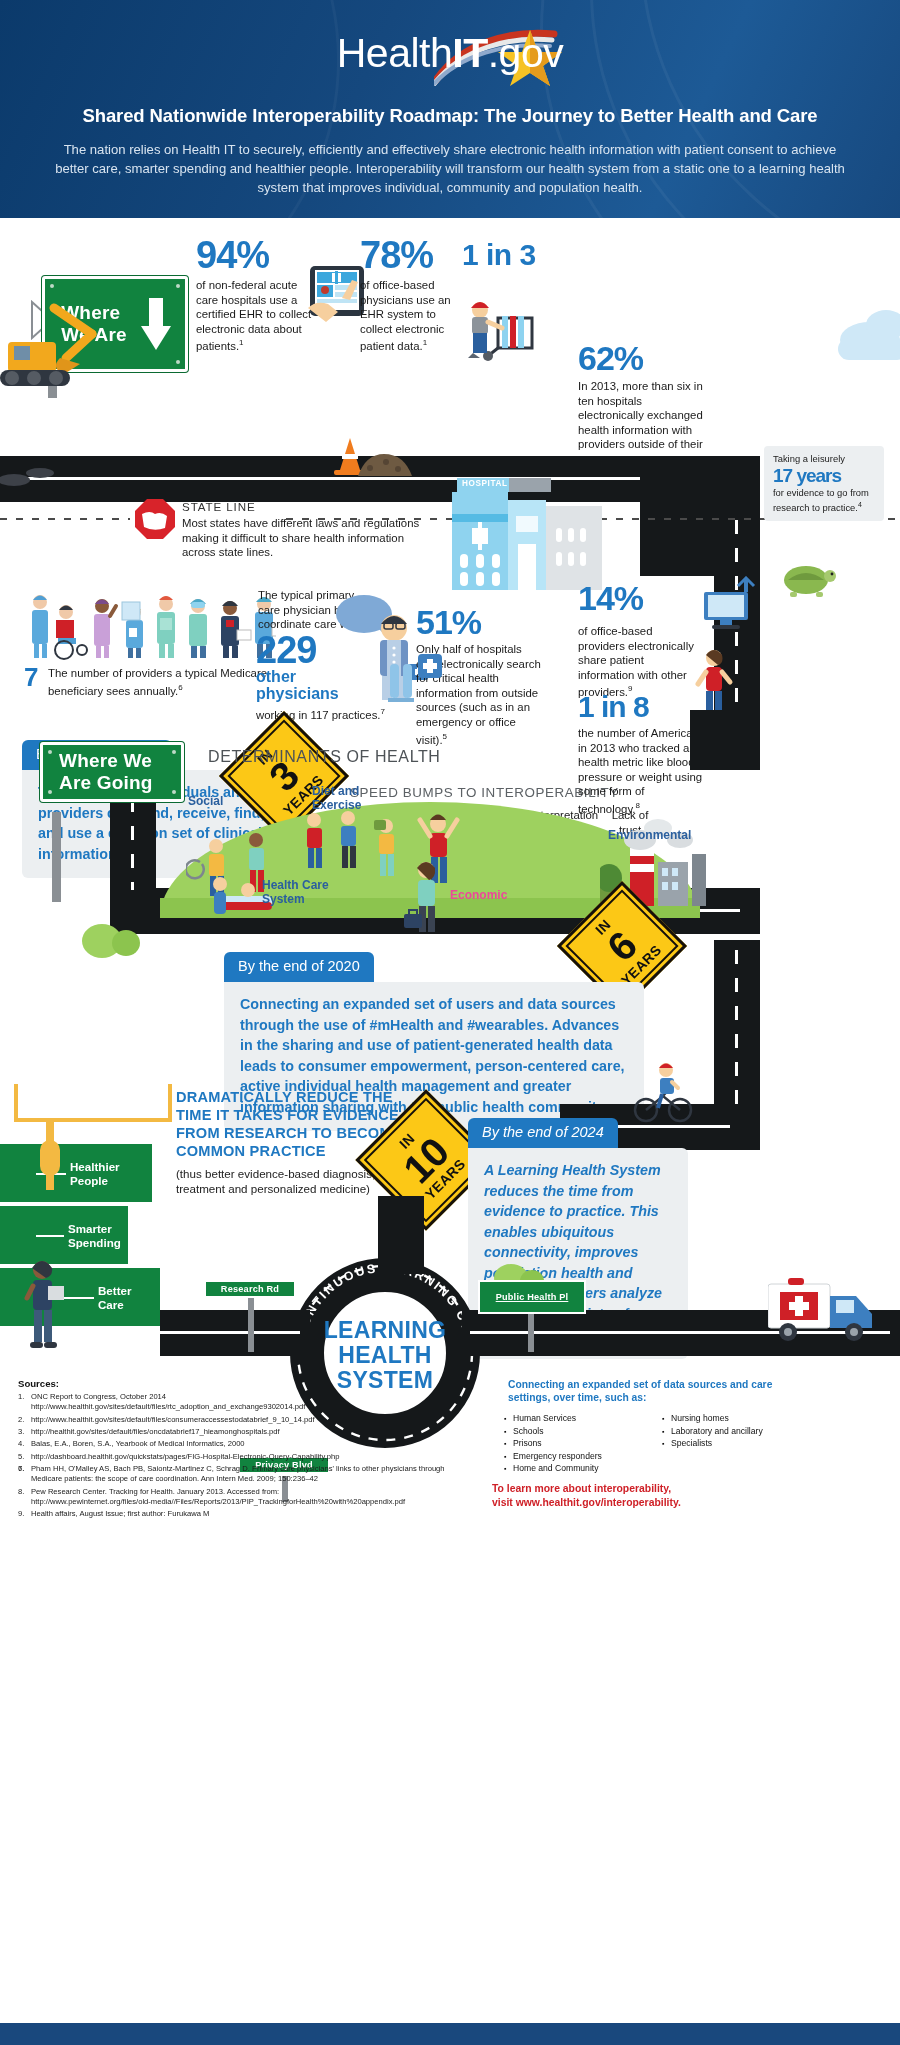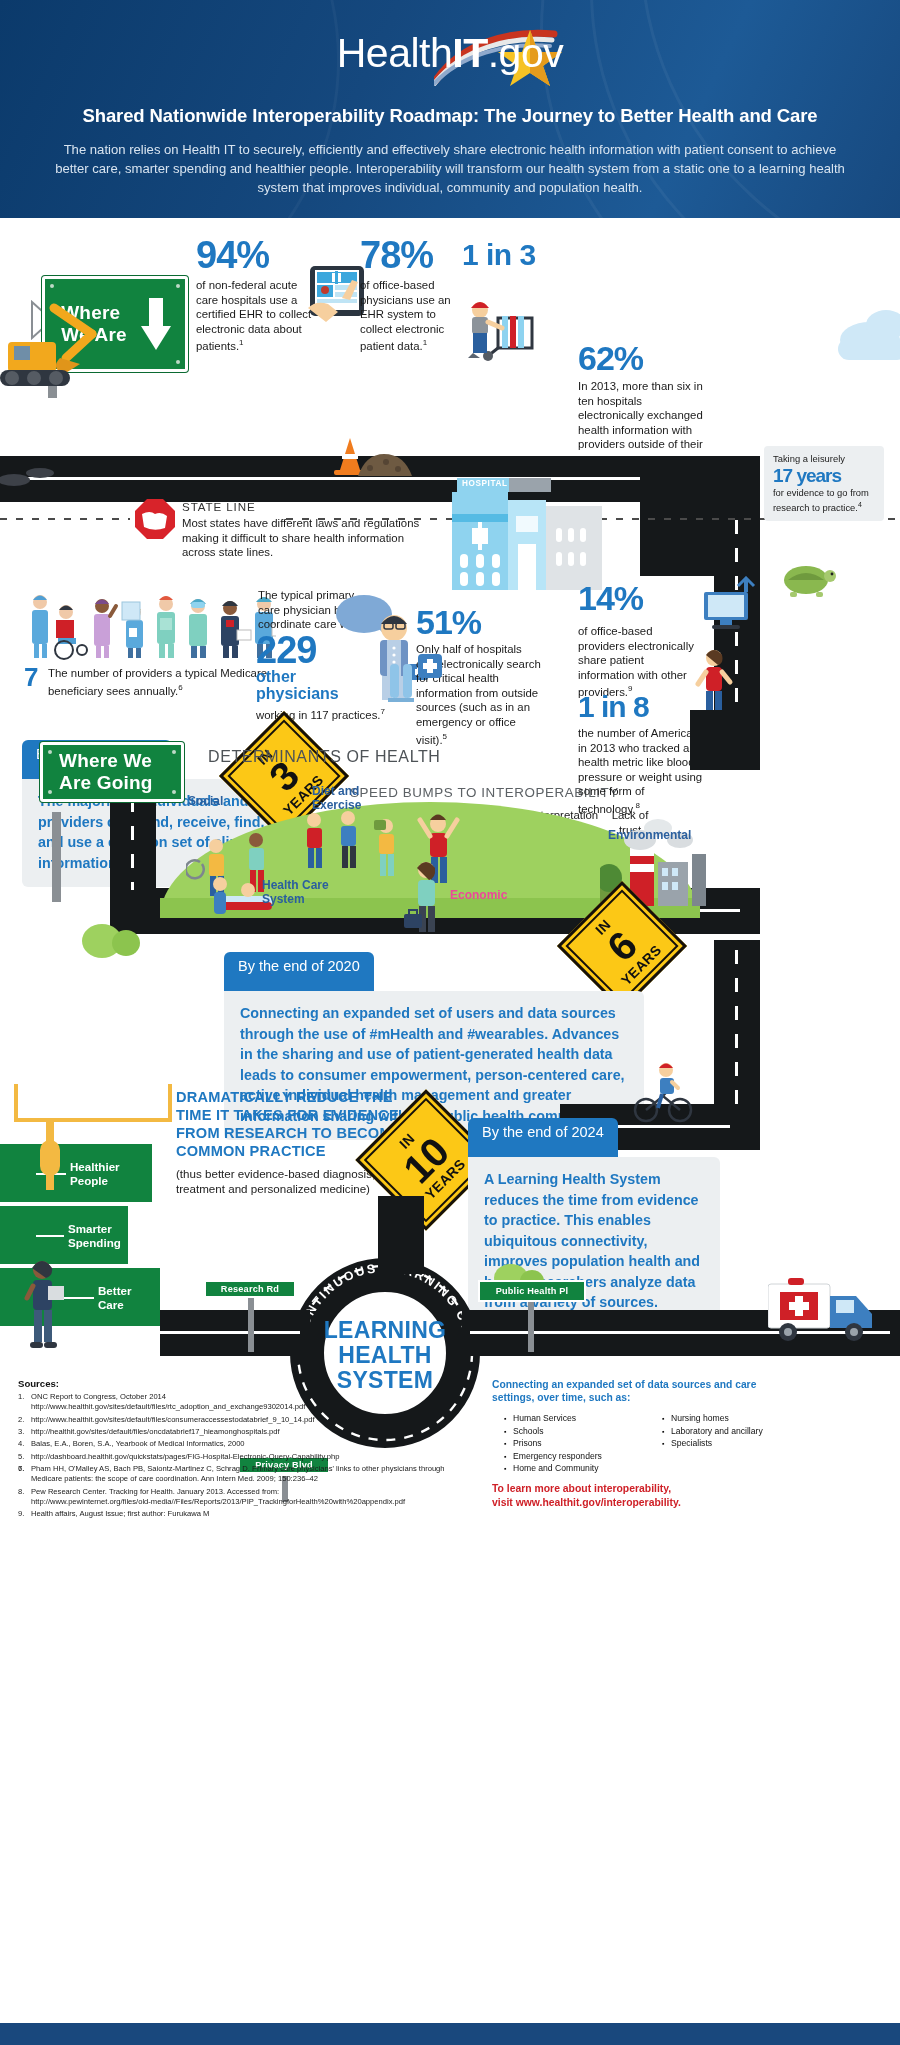--- a/index.html
+++ b/index.html
@@ -53,21 +53,21 @@
     color:#111; font-weight:700;
   }
   .d-in { font-size:14px; letter-spacing:.5px;}
   .d-num { font-size:40px; line-height:38px; }
   .d-yrs { font-size:14px; letter-spacing:.3px;}
 
   
   .callout { position:absolute; }
   .callout .tab {
     background:#1f78c1; color:#fff; font-size:14.5px; font-weight:400;
-    padding:6px 14px 17px; border-radius:6px 6px 0 0; display:inline-block;
+    padding:6px 14px 8px; border-radius:6px 6px 0 0; display:inline-block;
   }
   .callout .body {
     background:#eceff1; color:#1f78c1; font-size:14.3px; font-weight:700;
     line-height:20.5px; padding:12px 16px 14px; border-radius:0 6px 6px 6px;
   }
 
   
   .bignum { color:#1f78c1; font-weight:700; letter-spacing:-1px; }
   .stat-desc { font-size:11.4px; line-height:14.6px; color:#1a1a1a; }
   .stat-desc sup { font-size:8px; }
@@ -84,21 +84,21 @@
   
   .hill { position:absolute; background:#9ed15f; border-radius:50% 50% 0 0 / 100% 100% 0 0; }
 
   
   .sources-title { font-size:9.6px; font-weight:700; color:#111; }
   .src-list { font-size:7.6px; line-height:10.2px; color:#1a1a1a; list-style:none; }
   .src-list li { margin-bottom:2.2px; position:relative; padding-left:13px; }
   .src-list li .n { position:absolute; left:0; }
   .src-list li .u { display:block; }
 
-  .foot-right-h { font-size:10.3px; font-weight:700; color:#1f78c1; line-height:13px; }
+  .foot-right-h { font-size:10.3px; font-weight:700; color:#1f78c1; line-height:13px;margin-left:16px; }
   .foot-bullets { font-size:8.6px; line-height:12.6px; color:#111; }
   .foot-bullets li { list-style:none; position:relative; padding-left:9px; }
   .foot-bullets li:before{content:"\25AA"; position:absolute; left:0; font-size:7px; top:1px;}
   .foot-cta { font-size:10.4px; font-weight:700; color:#cf2027; line-height:14px; }
 
   
   .section-head { font-weight:400; color:#5c6165; letter-spacing:.6px; }
   .green-banner { position:absolute; background:#11833f; }
   .lp-label { position:absolute; color:#fff; font-weight:700; font-size:11.6px; line-height:14px;}
   .street-sign { position:absolute; background:#11833f; border:2px solid #fff; color:#fff;
@@ -620,21 +620,21 @@
     <div style="font-size:11.6px;color:#222;line-height:15px;margin-top:6px;">(thus better evidence-based diagnosis, treatment and personalized medicine)</div>
   </div>
 
   <div class="diamond" style="left:376px;top:1110px;width:100px;height:100px;"></div>
   <div class="diamond-inner" style="left:376px;top:1110px;width:100px;height:100px;">
     <div class="d-in">IN</div>
     <div class="d-num">10</div>
     <div class="d-yrs">YEARS</div>
   </div>
 
-  <div class="callout" style="left:468px;top:1118px;width:252px;">
+  <div class="callout" style="left:468px;top:1118px;width:220px;font-style:italic;">
     <div class="tab">By the end of 2024</div>
     <div class="body">A Learning Health System reduces the time from evidence to practice. This enables ubiquitous connectivity, improves population health and helps researchers analyze data from a variety of sources.</div>
   </div>
 
   <div class="green-banner" style="left:0;top:1144px;width:152px;height:58px;"></div>
   <div class="lp-label" style="left:70px;top:1160px;width:80px;">
     <div>Healthier</div>
       <div>People</div>
   </div>
   <div class="green-banner" style="left:0;top:1206px;width:128px;height:58px;"></div>
@@ -696,21 +696,21 @@
   <div class="dash-h" style="left:470px;top:1331px;width:420px;"></div>
   <div class="dash-h" style="left:160px;top:1331px;width:140px;"></div>
 
   <div style="position:absolute;left:494px;top:1264px;width:34px;height:28px;background:#9ed15f;border-radius:50%;"></div>
   <div style="position:absolute;left:520px;top:1270px;width:24px;height:22px;background:#8cc44e;border-radius:50%;"></div>
 
   <div class="signpost" style="left:248px;top:1292px;width:6px;height:60px;"></div>
   <div class="street-sign" style="left:204px;top:1280px;width:92px;height:18px;">Research Rd</div>
 
   <div class="signpost" style="left:528px;top:1292px;width:6px;height:60px;"></div>
-  <div class="street-sign" style="left:478px;top:1280px;width:108px;height:22px;">Public Health Pl</div>
+  <div class="street-sign" style="left:478px;top:1280px;width:108px;height:34px;text-decoration:underline;">Public Health Pl</div>
 
   <div class="signpost" style="left:282px;top:1476px;width:6px;height:26px;"></div>
   <div class="street-sign" style="left:238px;top:1456px;width:92px;height:18px;">Privacy Blvd</div>
 
   <svg style="position:absolute;left:768px;top:1276px;" width="126" height="74">
     <rect x="0" y="8" width="62" height="44" rx="3" fill="#fff" stroke="#d0d4d7"></rect>
     <rect x="12" y="16" width="38" height="28" fill="#cf2027"></rect>
     <rect x="27" y="20" width="8" height="20" fill="#fff"></rect>
     <rect x="21" y="26" width="20" height="8" fill="#fff"></rect>
     <path d="M62,20 h26 l16,18 v14 h-42z" fill="#3d7fc0"></path>

